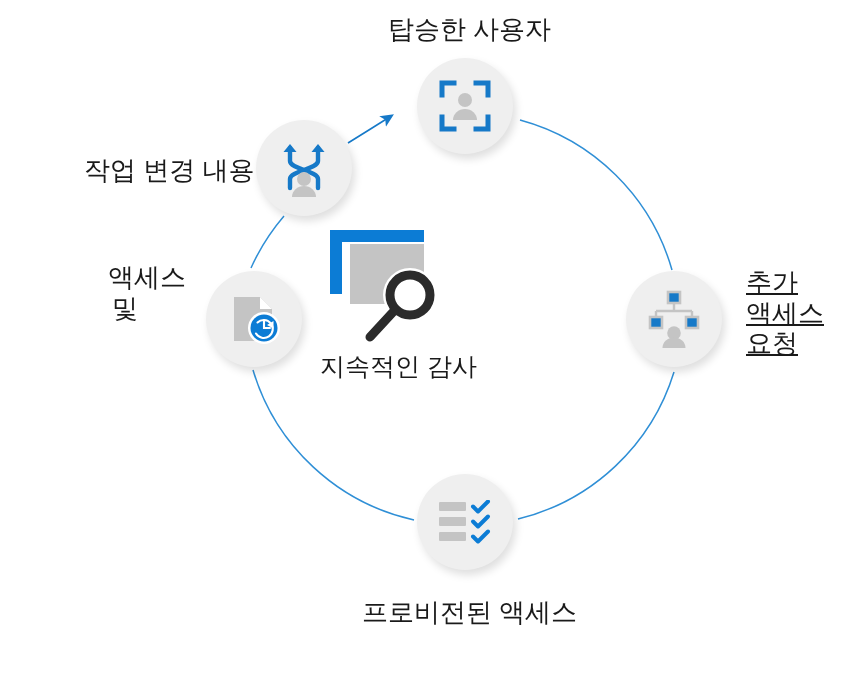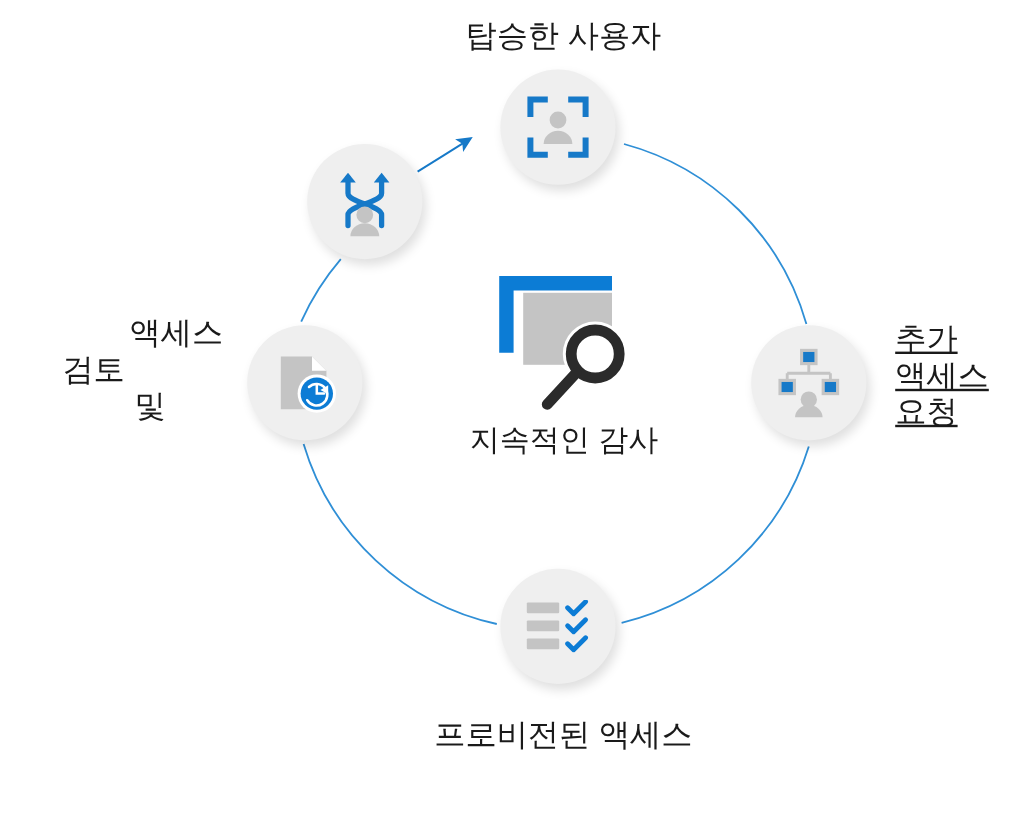--- a/index.html
+++ b/index.html
@@ -93,21 +93,20 @@
     line-height: 1.28;
   }
   #label-provision .ln { display: block; }
 
   
   #center-block {
     position: absolute;
     left: 280px;
     top: 222px;
     width: 300px;
-    text-align: center;
   }
   #center-icon {
     width: 128px;
     height: 122px;
     margin: 0 auto 2px auto;
   }
   #center-caption {
     font-size: 25px;
     line-height: 1.3;
     color: #1a1a1a;
@@ -205,24 +204,24 @@
       <g fill="none" stroke="#0c7cd5" stroke-width="4" stroke-linecap="round" stroke-linejoin="round">
         <path d="M35,6.5 L40,11.5 L50,1.5"></path>
         <path d="M35,21.5 L40,26.5 L50,16.5"></path>
         <path d="M35,36.5 L40,41.5 L50,31.5"></path>
       </g>
     </svg>
   </div>
 
   <div class="label" id="label-onboarded">탑승한 사용자</div>
 
+  <div class="label" id="label-jobchange">작업 변경 내용</div>
 
   <div class="label" id="label-review">
     <span class="ln ln-1">액세스</span>
-    <span class="ln ln-2">검토</span>
     <span class="ln ln-3">및</span>
   </div>
 
   <div class="label" id="label-request">
     <span class="ln">추가</span>
     <span class="ln">액세스</span>
     <span class="ln small">요청</span>
   </div>
 
   <div class="label" id="label-provision">

